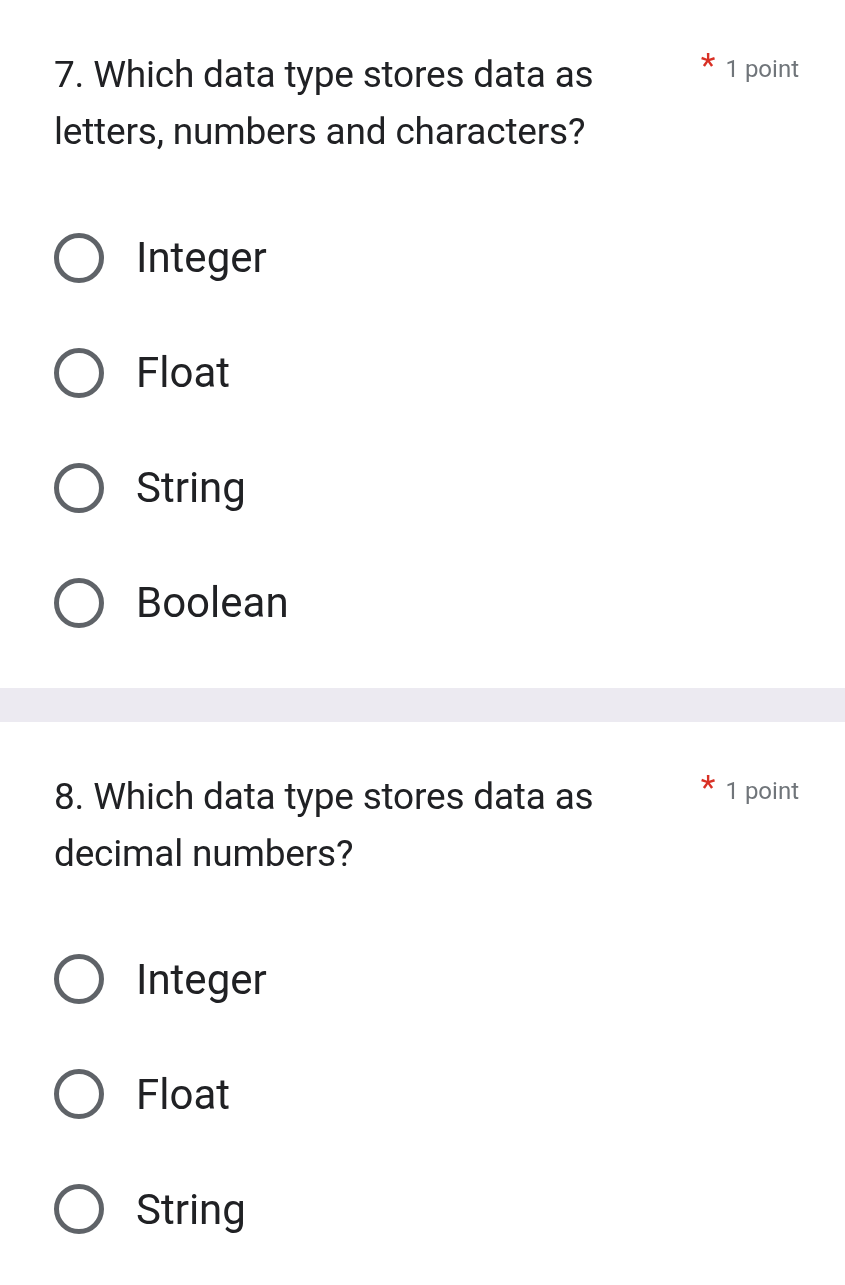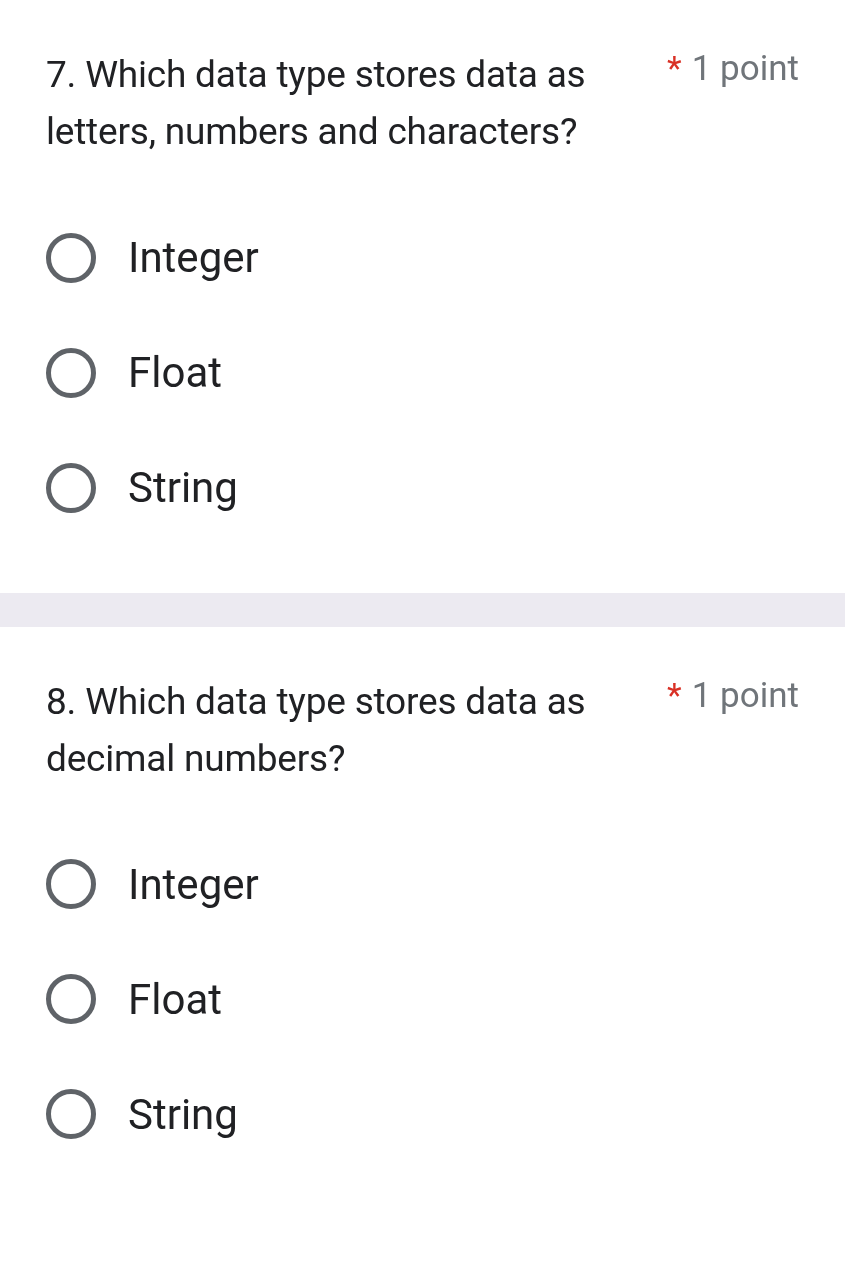--- a/index.html
+++ b/index.html
@@ -7,21 +7,22 @@
       padding: 0;
       box-sizing: border-box;
     }
     body {
       font-family: 'Roboto', 'Google Sans', Arial, sans-serif;
       background: #fff;
       width: 845px;
     }
     .question-card {
       background: #fff;
-      padding: 46px 46px 80px 46px;
+      padding: 46px 46px 60px 46px;
+      margin-left: 8px;
     }
     .question-header {
       display: flex;
       align-items: flex-start;
       justify-content: space-between;
       margin-bottom: 72px;
     }
     .question-text {
       font-size: 37px;
       color: #202124;
@@ -38,21 +39,21 @@
       white-space: nowrap;
       padding-top: 2px;
     }
     .required-asterisk {
       color: #d93025;
       font-size: 34px;
       line-height: 1;
     }
     .points-label {
       color: #70757a;
-      font-size: 35px;
+      font-size: 24px;
       font-weight: 400;
     }
     .options {
       display: flex;
       flex-direction: column;
       gap: 65px;
     }
     .option {
       display: flex;
       align-items: center;
@@ -94,20 +95,24 @@
       <span class="option-label">Integer</span>
     </label>
     <label class="option">
       <span class="radio-circle"></span>
       <span class="option-label">Float</span>
     </label>
     <label class="option">
       <span class="radio-circle"></span>
       <span class="option-label">String</span>
     </label>
+    <label class="option">
+      <span class="radio-circle"></span>
+      <span class="option-label">Boolean</span>
+    </label>
   </div>
 </div>
 
 <div class="divider"></div>
 
 <div class="question-card">
   <div class="question-header">
     <div class="question-text">8. Which data type stores data as decimal numbers?</div>
     <div class="question-meta">
       <span class="required-asterisk">*</span>

